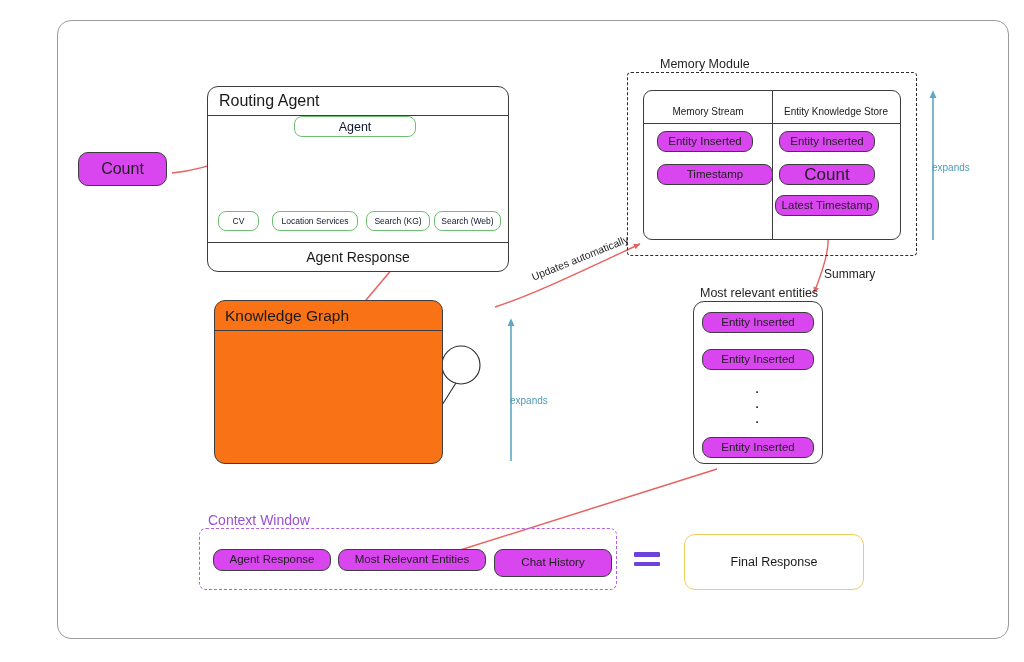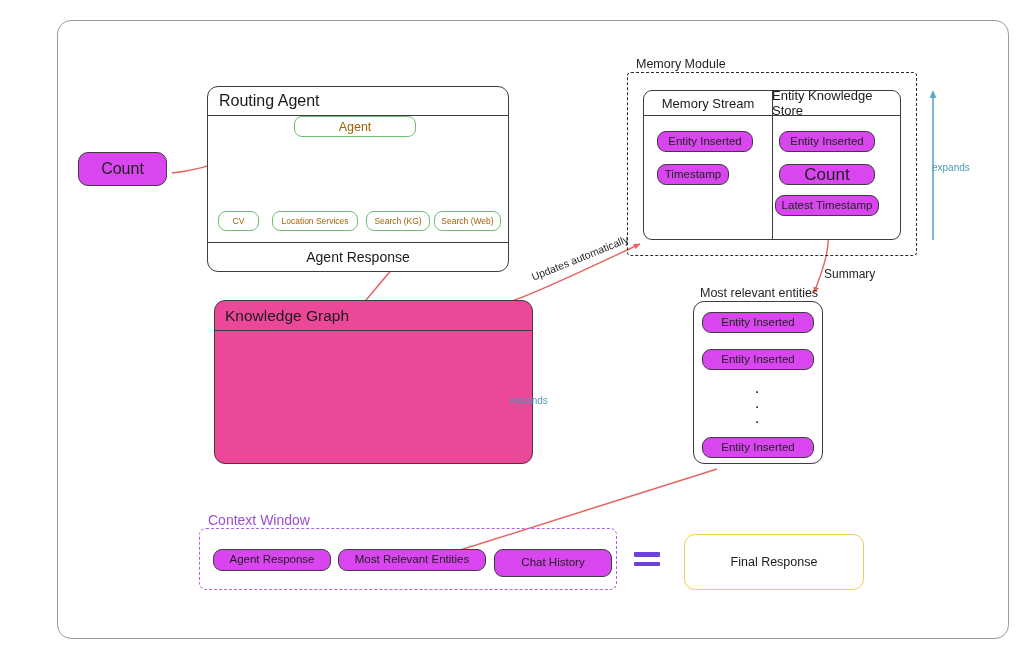--- a/index.html
+++ b/index.html
@@ -29,50 +29,50 @@
            border:1.6px solid #3d3d3d;border-radius:11px;box-sizing:border-box;background:#fff;}
   #routing .hdr{position:absolute;left:0;top:0;width:100%;height:29px;
                 border-bottom:1.6px solid #3d3d3d;box-sizing:border-box;
                 display:flex;align-items:center;padding-left:11px;font-size:16px;}
   #routing .ftr{position:absolute;left:0;bottom:0;width:100%;height:29px;
                 border-top:1.6px solid #3d3d3d;box-sizing:border-box;
                 display:flex;align-items:center;justify-content:center;font-size:14px;}
 
   .gnode{position:absolute;box-sizing:border-box;border:1.3px solid #6fbf73;
          border-radius:8px;background:#fff;display:flex;align-items:center;
-         justify-content:center;color:#a16207;text-align:center;}
+         justify-content:center;color:#0f172a;text-align:center;}
   #agent-box{left:294px;top:116px;width:122px;height:21px;font-size:12.5px;}
   #tool-cv{left:218px;top:211px;width:41px;height:20px;font-size:8.5px;}
   #tool-loc{left:272px;top:211px;width:86px;height:20px;font-size:8.5px;}
   #tool-kg{left:366px;top:211px;width:64px;height:20px;font-size:8.5px;}
   #tool-web{left:434px;top:211px;width:67px;height:20px;font-size:8.5px;}
 
   
   .dash-label{position:absolute;font-size:12.5px;color:#1f1f1f;}
-  #mm-label{left:636px;top:57px;}
+  #mm-label{left:660px;top:57px;}
   #mm-dash{position:absolute;left:627px;top:72px;width:290px;height:184px;
            border:1.6px dashed #2b2b2b;border-radius:4px;box-sizing:border-box;}
   #mm-inner{position:absolute;left:643px;top:90px;width:258px;height:150px;
             border:1.6px solid #3d3d3d;border-radius:9px;box-sizing:border-box;background:#fff;}
-  #mm-inner .colhdr{position:absolute;top:0;height:25px;display:flex;align-items:center;
-                    justify-content:center;font-size:13px;border-bottom:1.4px solid #3d3d3d;
+  #mm-inner .colhdr{position:absolute;top:8px;height:25px;display:flex;align-items:center;
+                    justify-content:center;font-size:10px;border-bottom:1.4px solid #3d3d3d;
                     box-sizing:border-box;}
   #mm-col-a{left:0;width:50%;}
   #mm-col-b{left:50%;width:50%;}
   #mm-divider{position:absolute;left:50%;top:0;width:1.4px;height:100%;background:#3d3d3d;}
 
   #ms-ent{left:657px;top:131px;width:96px;height:21px;font-size:11.5px;}
-  #ms-ts{left:657px;top:164px;width:72px;height:21px;font-size:11.5px;}
+  #ms-ts{left:657px;top:164px;width:116px;height:21px;font-size:11.5px;}
   #eks-ent{left:779px;top:131px;width:96px;height:21px;font-size:11.5px;}
   #eks-cnt{left:779px;top:164px;width:96px;height:21px;font-size:17px;}
   #eks-lts{left:775px;top:195px;width:104px;height:21px;font-size:11.5px;}
 
   
-  #kg{position:absolute;left:214px;top:300px;width:319px;height:164px;
-      border:1.6px solid #3d3d3d;border-radius:11px;box-sizing:border-box;background:#ec4899;}
+  #kg{position:absolute;left:214px;top:300px;width:229px;height:164px;
+      border:1.6px solid #3d3d3d;border-radius:11px;box-sizing:border-box;background:#f97316;}
   #kg .hdr{position:absolute;left:0;top:0;width:100%;height:30px;
            border-bottom:1.6px solid #3d3d3d;box-sizing:border-box;
            display:flex;align-items:center;padding-left:10px;font-size:15.5px;}
 
   
   #mre-label{left:700px;top:286px;}
   #mre{position:absolute;left:693px;top:301px;width:130px;height:163px;
        border:1.4px solid #3d3d3d;border-radius:11px;box-sizing:border-box;background:#fff;}
   .mre-item{position:absolute;left:702px;width:112px;height:21px;font-size:11.5px;}
   #mre-1{top:312px;}

